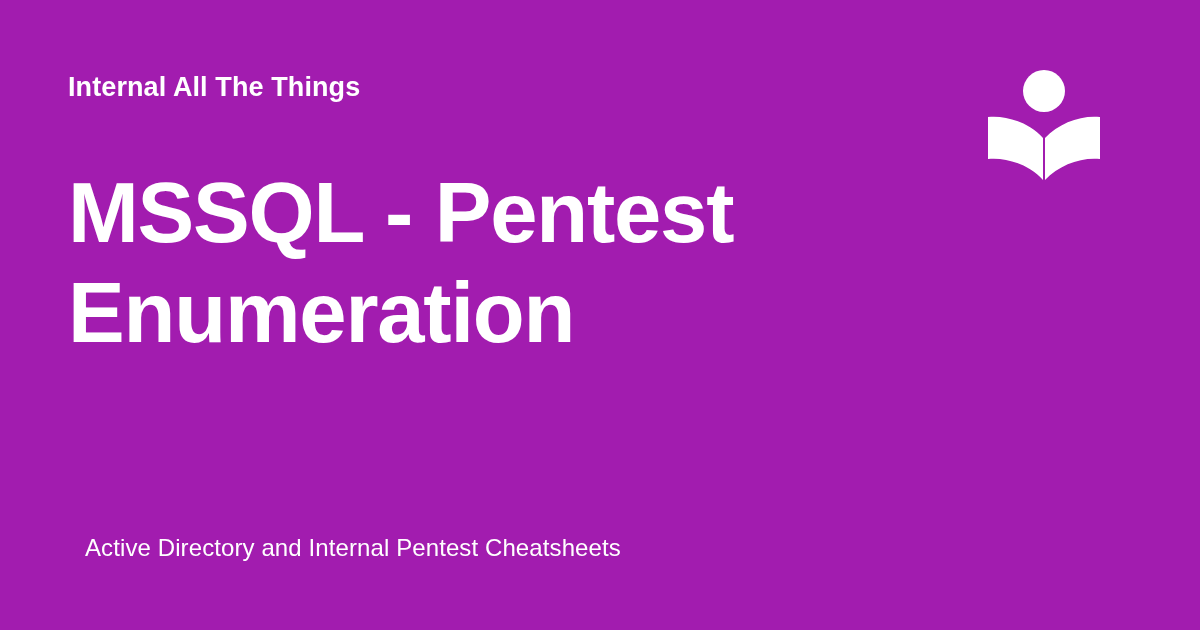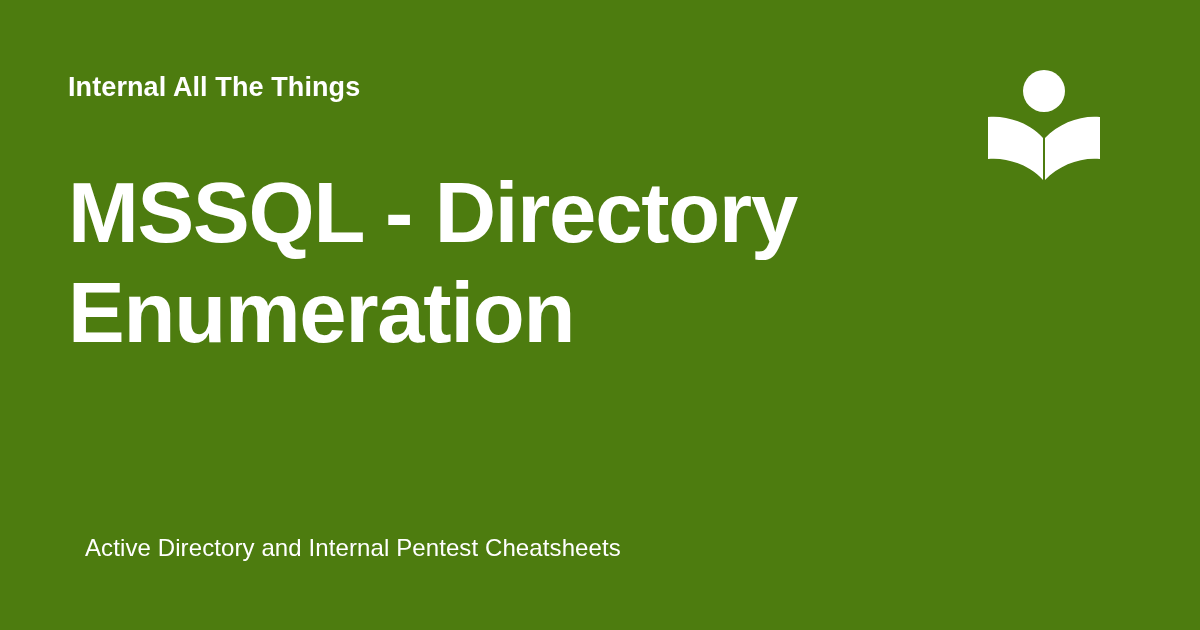--- a/index.html
+++ b/index.html
@@ -11,21 +11,21 @@
     height: 630px;
     overflow: hidden;
     font-family: "Liberation Sans", sans-serif;
     background: #3f51b5;
   }
 
   #og-card {
     position: relative;
     width: 1200px;
     height: 630px;
-    background: #4d7c0f;
+    background: #a21caf;
     box-sizing: border-box;
   }
 
   
   #content {
     position: absolute;
     left: 68px;
     top: 0;
     width: 900px;
     height: 630px;
@@ -86,21 +86,21 @@
 </style>
 </head>
 <body>
 
 <div id="og-card">
 
   <div id="content">
 
     <div id="site-name">Internal All The Things</div>
 
-    <h1 id="page-title">MSSQL - Directory Enumeration</h1>
+    <h1 id="page-title">MSSQL - Pentest Enumeration</h1>
 
     <div id="tagline">Active Directory and Internal Pentest Cheatsheets</div>
 
   </div>
 
   <div id="logo">
     <svg viewBox="0 0 118 118" xmlns="http://www.w3.org/2000/svg" aria-hidden="true">
 
       <circle cx="59" cy="25" r="21" fill="#ffffff"></circle>
 

